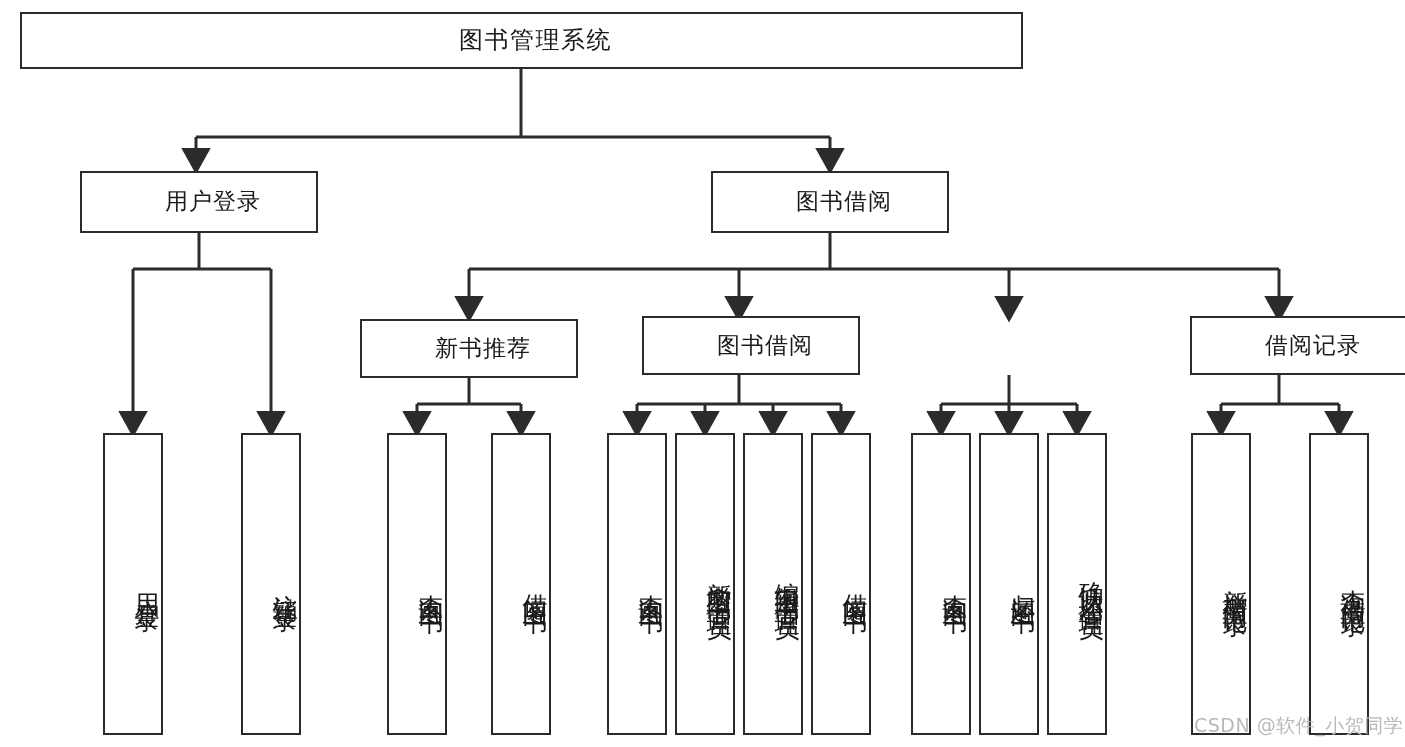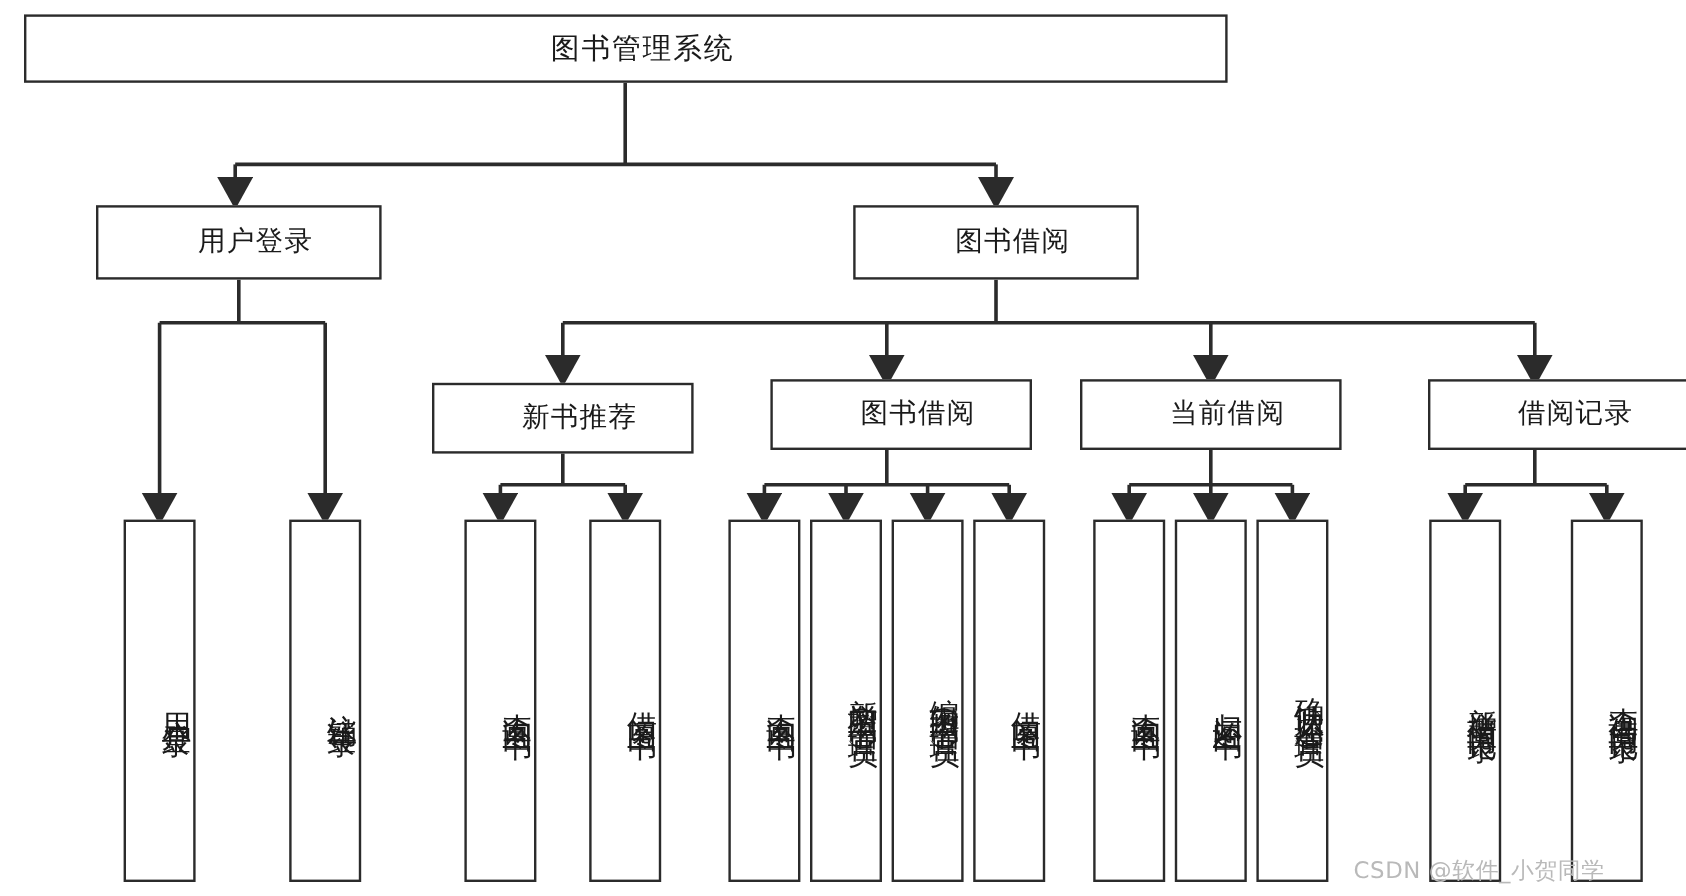--- a/index.html
+++ b/index.html
@@ -139,23 +139,20 @@
   <div class="node h" style="left:711px; top:171px; width:238px; height:62px;">
     <span class="cap">图书借阅</span>
   </div>
 
   <div class="node h" style="left:360px; top:319px; width:218px; height:59px;">
     <span class="cap">新书推荐</span>
   </div>
   <div class="node h" style="left:630px; top:316px; width:218px; height:59px;margin-left:12px;">
     <span class="cap">图书借阅</span>
   </div>
-  <div class="node h" style="left:900px; top:316px; width:218px; height:59px;">
-    <span class="cap">当前借阅</span>
-  </div>
   <div class="node h" style="left:1170px; top:316px; width:218px; height:59px;margin-left:20px;">
     <span class="cap">借阅记录</span>
   </div>
 
   <div class="node v" style="left:103px; top:433px; width:60px; height:302px;">
     <span class="cap">用户登录</span>
   </div>
   <div class="node v" style="left:241px; top:433px; width:60px; height:302px;">
     <span class="cap">注销登录</span>
   </div>
@@ -190,15 +187,15 @@
     <span class="cap">确认归还（管理员）</span>
   </div>
 
   <div class="node v" style="left:1191px; top:433px; width:60px; height:302px;">
     <span class="cap">新增借阅记录</span>
   </div>
   <div class="node v" style="left:1309px; top:433px; width:60px; height:302px;">
     <span class="cap">查询借阅记录</span>
   </div>
 
-  <div class="watermark" style="left:1128px; top:713px;">CSDN @软件_小贺同学</div>
+  <div class="watermark" style="left:1194px; top:713px;">CSDN @软件_小贺同学</div>
 
 </div>
 
 </body></html>

